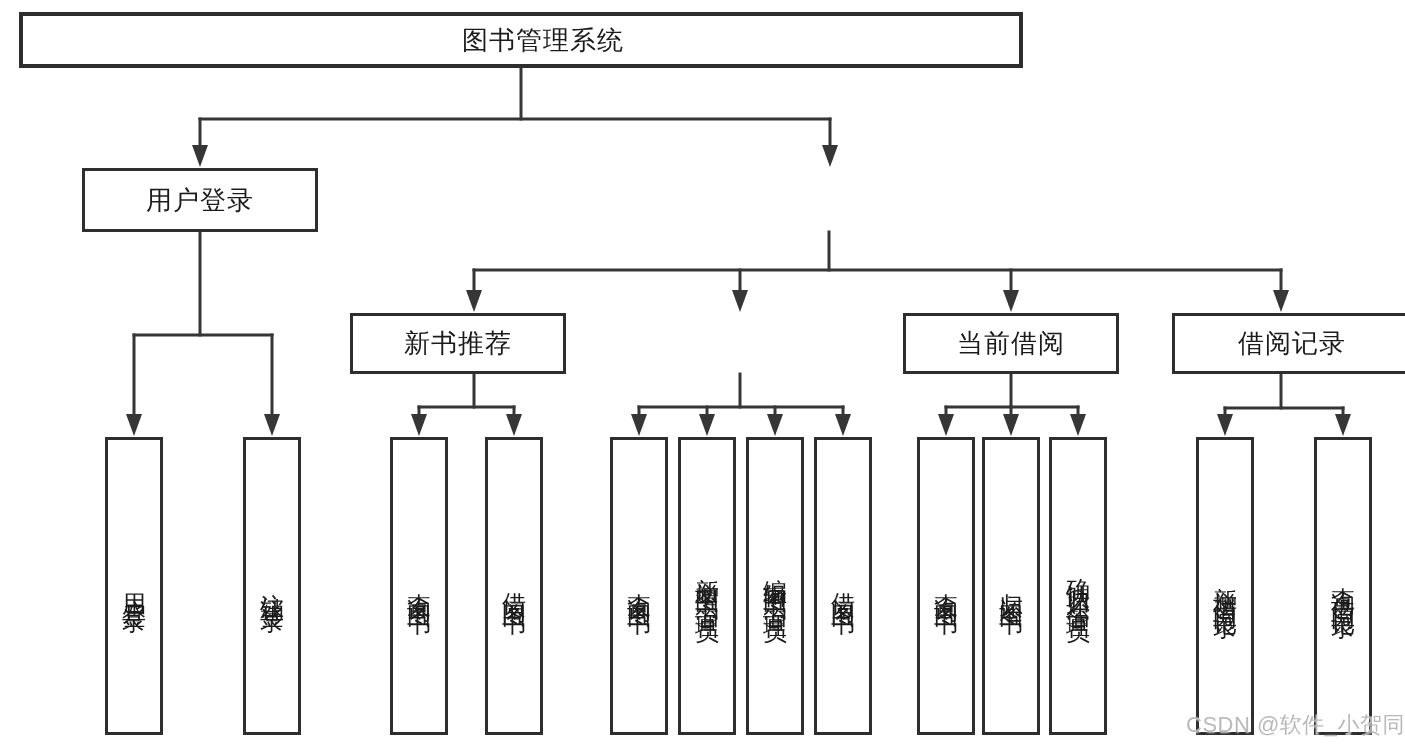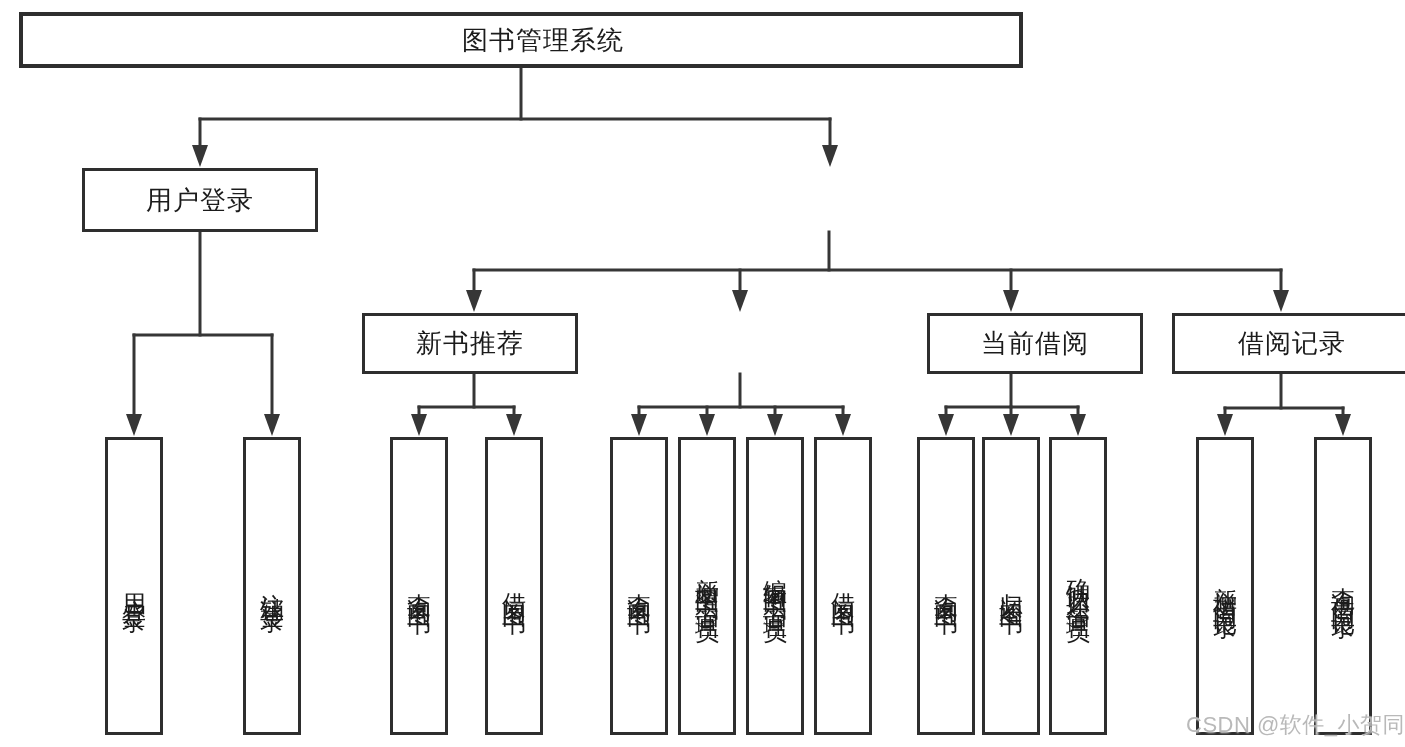--- a/index.html
+++ b/index.html
@@ -128,24 +128,24 @@
   </svg>
 
   <div class="box root-box" style="left:19px; top:12px; width:1004px; height:56px;">
     <span class="h-label">图书管理系统</span>
   </div>
 
   <div class="box l2" style="left:82px;">
     <span class="h-label">用户登录</span>
   </div>
 
-  <div class="box mid" style="left:362px;">
+  <div class="box mid" style="left:350px;">
     <span class="h-label">新书推荐</span>
   </div>
-  <div class="box mid" style="left:903px;margin-left:24px;">
+  <div class="box mid" style="left:903px;">
     <span class="h-label">当前借阅</span>
   </div>
   <div class="box mid" style="left:1172px; width:240px;">
     <span class="h-label">借阅记录</span>
   </div>
 
   <div class="box leaf" style="left:105px;">
     <span class="v-label">用户登录</span>
   </div>
   <div class="box leaf" style="left:243px;">

